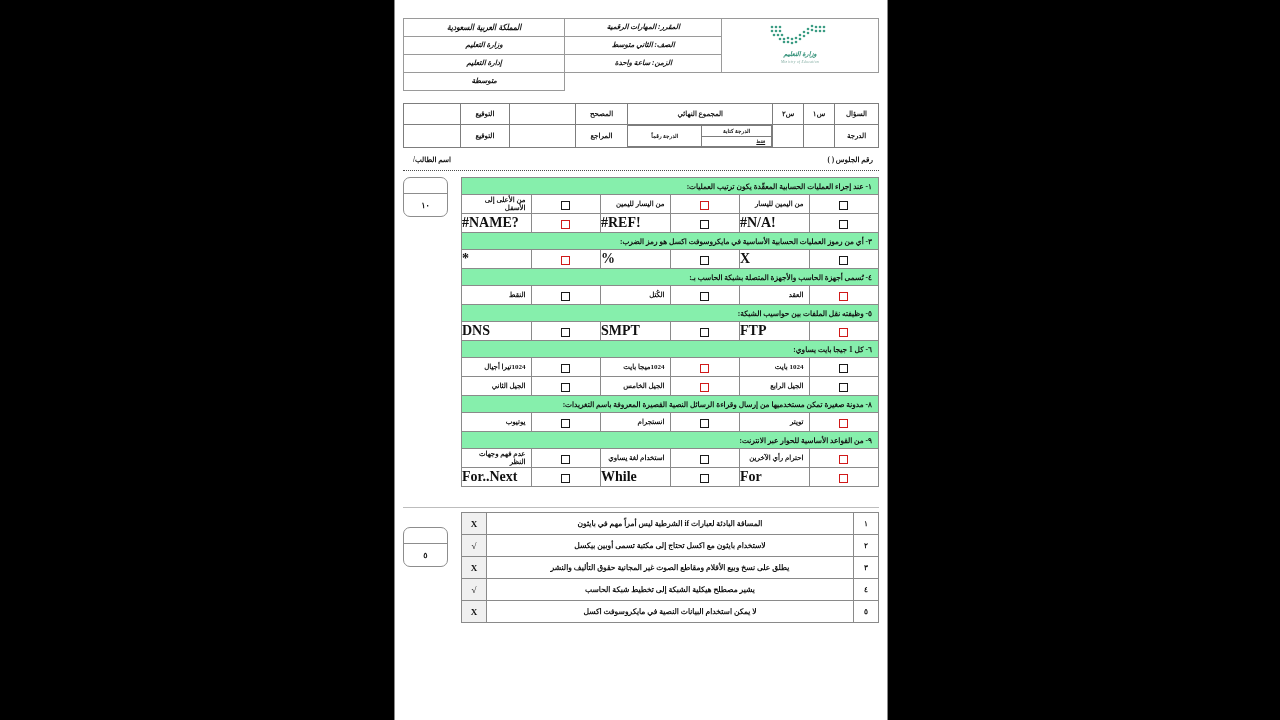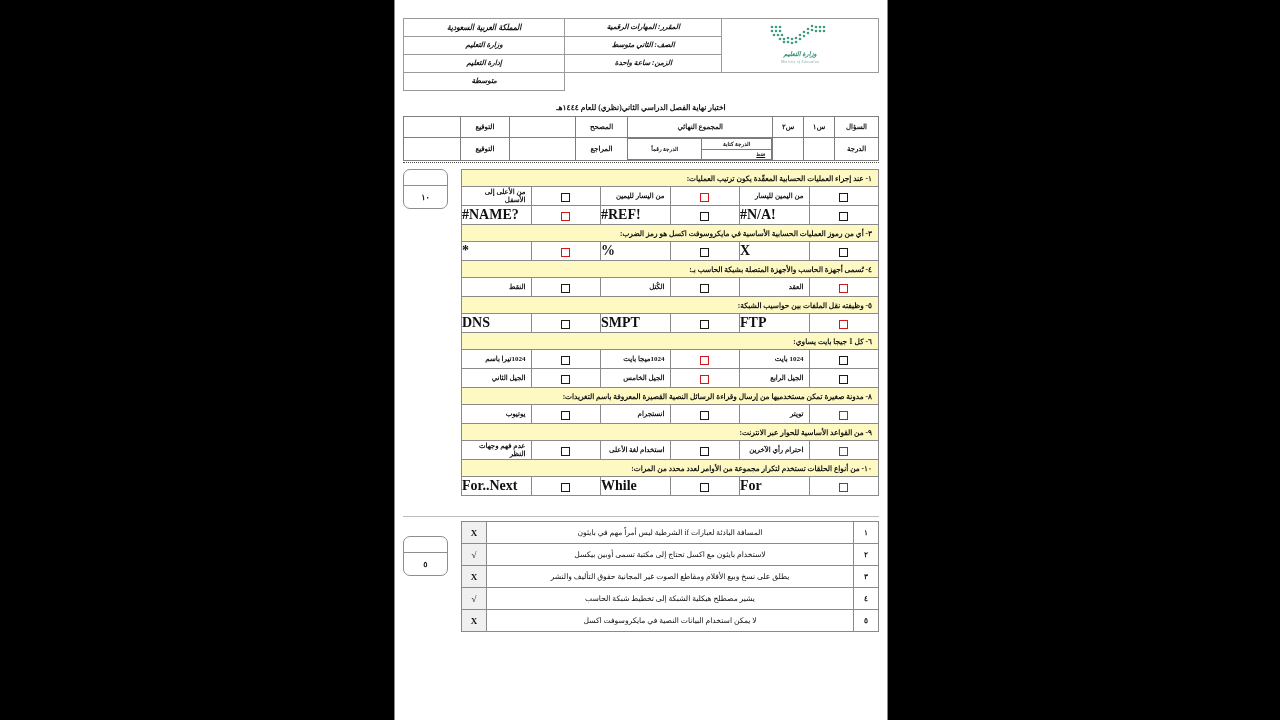--- a/index.html
+++ b/index.html
@@ -114,21 +114,21 @@
   table.mcq{
     width:calc(100% - 58px);margin-right:0;margin-left:58px;
     border-collapse:collapse;table-layout:fixed;
     border:1px solid #6f6f6f;
   }
   table.mcq td{
     border:0.8px solid #8a8a8a;
     color:#111;
   }
   td.qtext{
-    background:#fef9c3;
+    background:#86efac;
     font-size:7.4px;font-weight:bold;
     text-align:right;padding:1.5px 6px;height:13px;margin-left:10px;
   }
   td.optlabel{
     font-size:7px;font-weight:bold;text-align:right;
     padding:0 5px 1px 2px;height:13px;
   }
   td.optlabel.lat{
     font-family:"Liberation Serif",serif;direction:ltr;text-align:left;
     font-size:14px;font-weight:bold;padding-left:0;padding-right:5px;
@@ -146,21 +146,21 @@
   table.tf{
     width:calc(100% - 58px);margin-left:58px;
     border-collapse:collapse;table-layout:fixed;
     border:1px solid #6f6f6f;
   }
   table.tf td{border:0.8px solid #8a8a8a;color:#111;height:19px;}
   td.tfnum{
     width:22px;text-align:center;font-size:7.4px;font-weight:bold;
   }
   td.tfstmt{
-    text-align:center;font-size:7.6px;font-weight:normal;padding:1px 8px;
+    text-align:center;font-size:7.6px;font-weight:bold;padding:1px 8px;
   }
   td.tfans{
     width:22px;text-align:center;background:#f0f0f0;
     color:#cc1f1f;font-size:9px;font-weight:bold;
     font-family:"Liberation Serif",serif;
   }
   .hairline{border-top:1px solid #bdbdbd;margin:10px 0 0 0;}
 </style>
 </head>
 <body>
@@ -225,21 +225,20 @@
         <td class="rt">إدارة التعليم</td>
       </tr>
       <tr>
         <td style="border:none;"></td>
         <td style="border:none;"></td>
         <td class="rt">متوسطة</td>
       </tr>
     </tbody>
       </table>
 
-    <div class="examtitle">اختبار نهاية الفصل الدراسي الثاني(نظري) للعام ١٤٤٤هـ</div>
 
     <table class="grades">
       <tbody>
           <tr>
         <td style="width:9%;">السؤال</td>
         <td style="width:6%;">س١</td>
         <td style="width:6%;">س٢</td>
         <td style="width:32%;">المجموع النهائي</td>
         <td style="width:11%;">المصحح</td>
         <td style="width:14%;"></td>
@@ -264,20 +263,24 @@
               </table>
         </td>
         <td>المراجع</td>
         <td></td>
         <td>التوقيع</td>
         <td></td>
       </tr>
     </tbody>
       </table>
 
+    <div class="stud">
+      <span>اسم الطالب/</span>
+      <span class="seat">رقم الجلوس (              )</span>
+    </div>
     <div class="dotline"></div>
 
     <div class="section">
       <div class="markbox">
         <div class="mline"></div>
         <div class="mval">١٠</div>
       </div>
 
       <table class="mcq">
         <tbody id="mcq-body">
@@ -335,21 +338,21 @@
             </tr>
             <tr>
               <td class="qtext" colspan="6">٦- كل 1 جيجا بايت يساوي:</td>
             </tr>
             <tr>
               <td class="optbox"><span class="cbx"></span></td>
               <td class="optlabel">1024 بايت</td>
               <td class="optbox"><span class="cbx sel"></span></td>
               <td class="optlabel">1024ميجا بايت</td>
               <td class="optbox"><span class="cbx"></span></td>
-              <td class="optlabel">1024تيرا باسم</td>
+              <td class="optlabel">1024تيرا أجيال</td>
             </tr>
             <tr>
               <td class="optbox"><span class="cbx"></span></td>
               <td class="optlabel">الجيل الرابع</td>
               <td class="optbox"><span class="cbx sel"></span></td>
               <td class="optlabel">الجيل الخامس</td>
               <td class="optbox"><span class="cbx"></span></td>
               <td class="optlabel">الجيل الثاني</td>
             </tr>
             <tr>
@@ -363,26 +366,23 @@
               <td class="optbox"><span class="cbx"></span></td>
               <td class="optlabel">يوتيوب</td>
             </tr>
             <tr>
               <td class="qtext" colspan="6">٩- من القواعد الأساسية للحوار عبر الانترنت:</td>
             </tr>
             <tr>
               <td class="optbox"><span class="cbx sel"></span></td>
               <td class="optlabel">احترام رأي الآخرين</td>
               <td class="optbox"><span class="cbx"></span></td>
-              <td class="optlabel">استخدام لغة الأعلى</td>
+              <td class="optlabel">استخدام لغة يساوي</td>
               <td class="optbox"><span class="cbx"></span></td>
               <td class="optlabel">عدم فهم وجهات النظر</td>
-            </tr>
-            <tr>
-              <td class="qtext" colspan="6">١٠- من أنواع الحلقات تستخدم لتكرار مجموعة من الأوامر لعدد محدد من المرات:</td>
             </tr>
             <tr>
               <td class="optbox"><span class="cbx sel"></span></td>
               <td class="optlabel lat">For</td>
               <td class="optbox"><span class="cbx"></span></td>
               <td class="optlabel lat">While</td>
               <td class="optbox"><span class="cbx"></span></td>
               <td class="optlabel lat">For..Next</td>
             </tr>
           </tbody>

